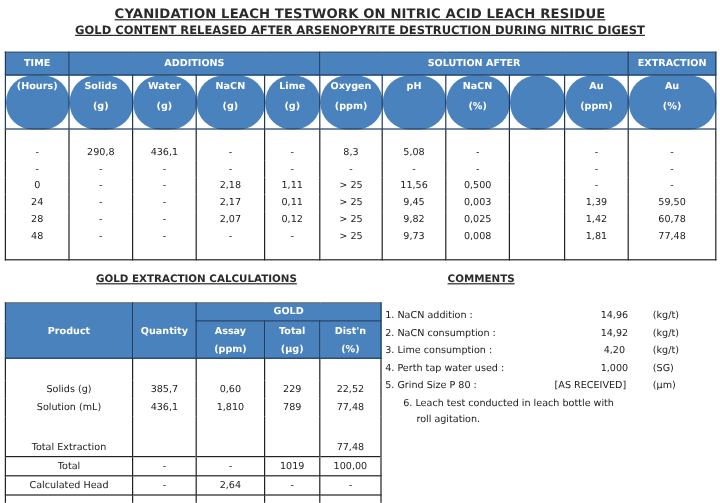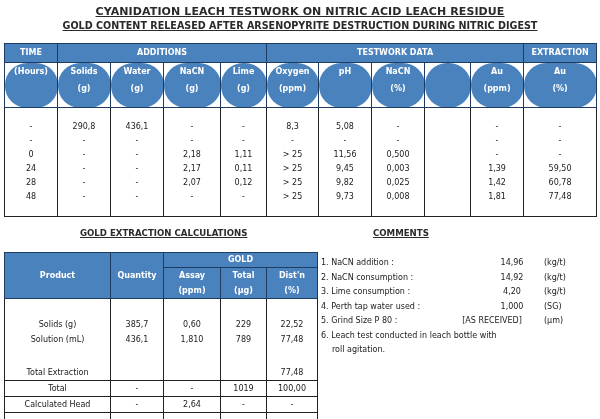--- a/index.html
+++ b/index.html
@@ -22,21 +22,21 @@
   .calc th.sub{height:30px;line-height:15px;}
   .calc td{border-left:1px solid #222;border-right:1px solid #222;line-height:15px;height:15px;}
   .calc tr.gap td{height:18px;}
   .calc tr.gap2 td{height:14px;}
   .calc tr.grid td{border-top:1px solid #222;border-bottom:1px solid #222;}
   .comments{position:absolute;left:321px;top:256px;font-size:8px;line-height:14.5px;width:275px;}
   .cm{display:flex;}
   .cm .lbl{width:163px;white-space:nowrap;}
   .cm .val{width:56px;text-align:center;white-space:nowrap;}
   .cm .unit{padding-left:4px;white-space:nowrap;}
-  .cm .wide{white-space:nowrap;}
+  .cm .wide{white-space:nowrap;margin-left:15px;}
 </style>
 </head>
 <body>
 
 <div class="title t1">CYANIDATION LEACH TESTWORK ON NITRIC ACID LEACH RESIDUE</div>
 <div class="title t2">GOLD CONTENT RELEASED AFTER ARSENOPYRITE DESTRUCTION DURING NITRIC DIGEST</div>
 
 <table class="main" style="left:4px;top:43px;width:592px;">
   <colgroup>
     <col style="width:53px">
@@ -48,21 +48,21 @@
       <col style="width:53px">
       <col style="width:53px">
       <col style="width:46px">
       <col style="width:53px">
       <col style="width:73px">
   </colgroup>
   <tbody>
       <tr>
     <th class="grp">TIME</th>
     <th class="grp" colspan="4">ADDITIONS</th>
-    <th class="grp" colspan="5">TESTWORK DATA</th>
+    <th class="grp" colspan="5">SOLUTION AFTER</th>
     <th class="grp">EXTRACTION</th>
   </tr>
   <tr>
     <th class="sub">
           <div>(Hours)</div>
           <div></div>
         </th>
     <th class="sub">
           <div>Solids</div>
           <div>(g)</div>

